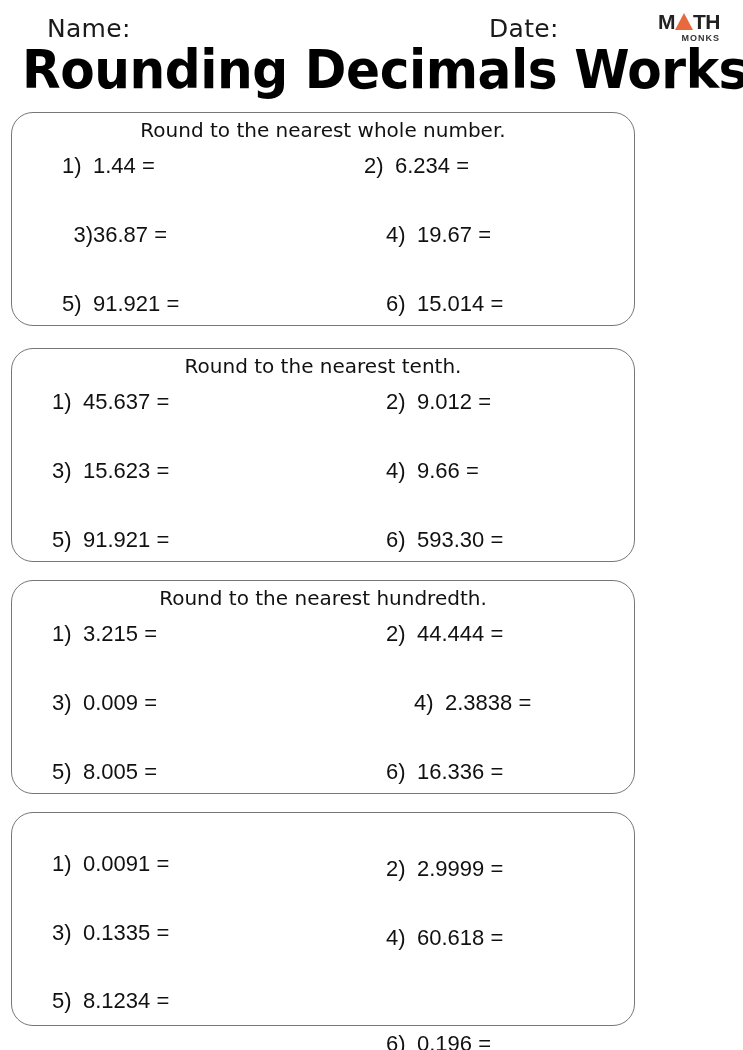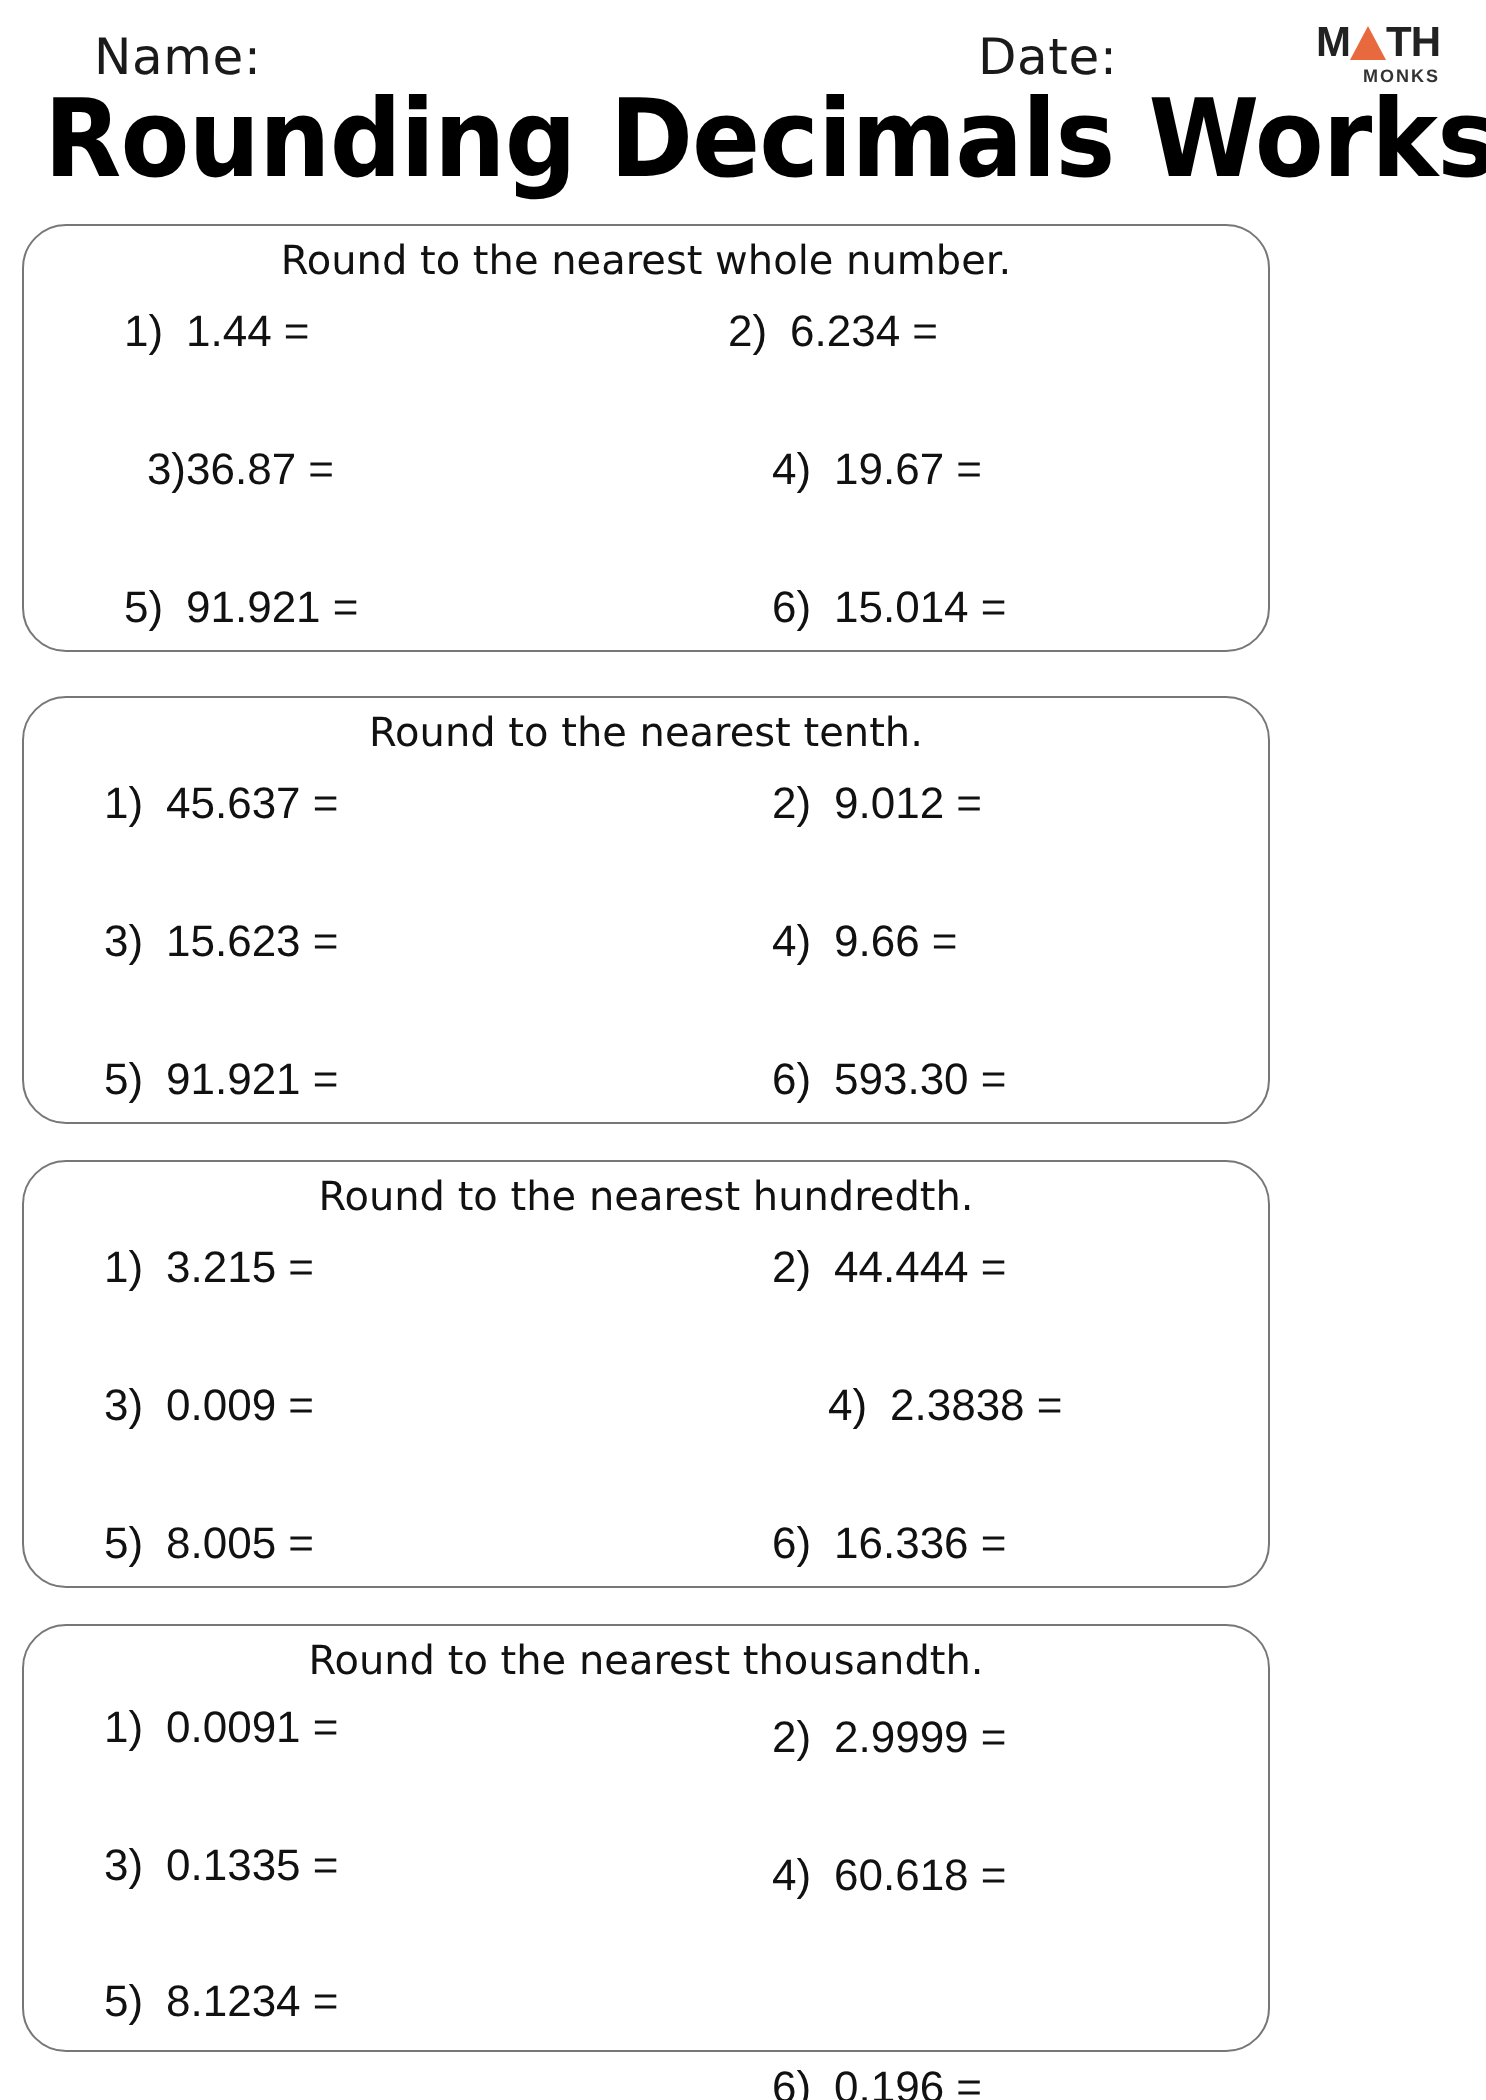--- a/index.html
+++ b/index.html
@@ -58,20 +58,19 @@
   <div class="sec-heading">Round to the nearest hundredth.</div>
   <div class="problem" style="left:40px; top:40px;"><span class="num">1)</span><span>3.215 =</span></div>
   <div class="problem" style="left:374px; top:40px;"><span class="num">2)</span><span>44.444 =</span></div>
   <div class="problem" style="left:40px; top:109px;"><span class="num">3)</span><span>0.009 =</span></div>
   <div class="problem" style="left:374px; top:109px;margin-left:28px;"><span class="num">4)</span><span>2.3838 =</span></div>
   <div class="problem" style="left:40px; top:178px;"><span class="num">5)</span><span>8.005 =</span></div>
   <div class="problem" style="left:374px; top:178px;"><span class="num">6)</span><span>16.336 =</span></div>
 </div>
 
 <div class="section" style="top:812px; height:214px;">
-  <div class="sec-heading">Round to the nearest thousandth.</div>
   <div class="problem" style="left:40px; top:38px;"><span class="num">1)</span><span>0.0091 =</span></div>
   <div class="problem" style="left:374px; top:43px;"><span class="num">2)</span><span>2.9999 =</span></div>
   <div class="problem" style="left:40px; top:107px;"><span class="num">3)</span><span>0.1335 =</span></div>
   <div class="problem" style="left:374px; top:112px;"><span class="num">4)</span><span>60.618 =</span></div>
   <div class="problem" style="left:40px; top:175px;"><span class="num">5)</span><span>8.1234 =</span></div>
   <div class="problem" style="left:374px; top:180px;margin-top:38px;"><span class="num">6)</span><span>0.196 =</span></div>
 </div>
 
 </body></html>

